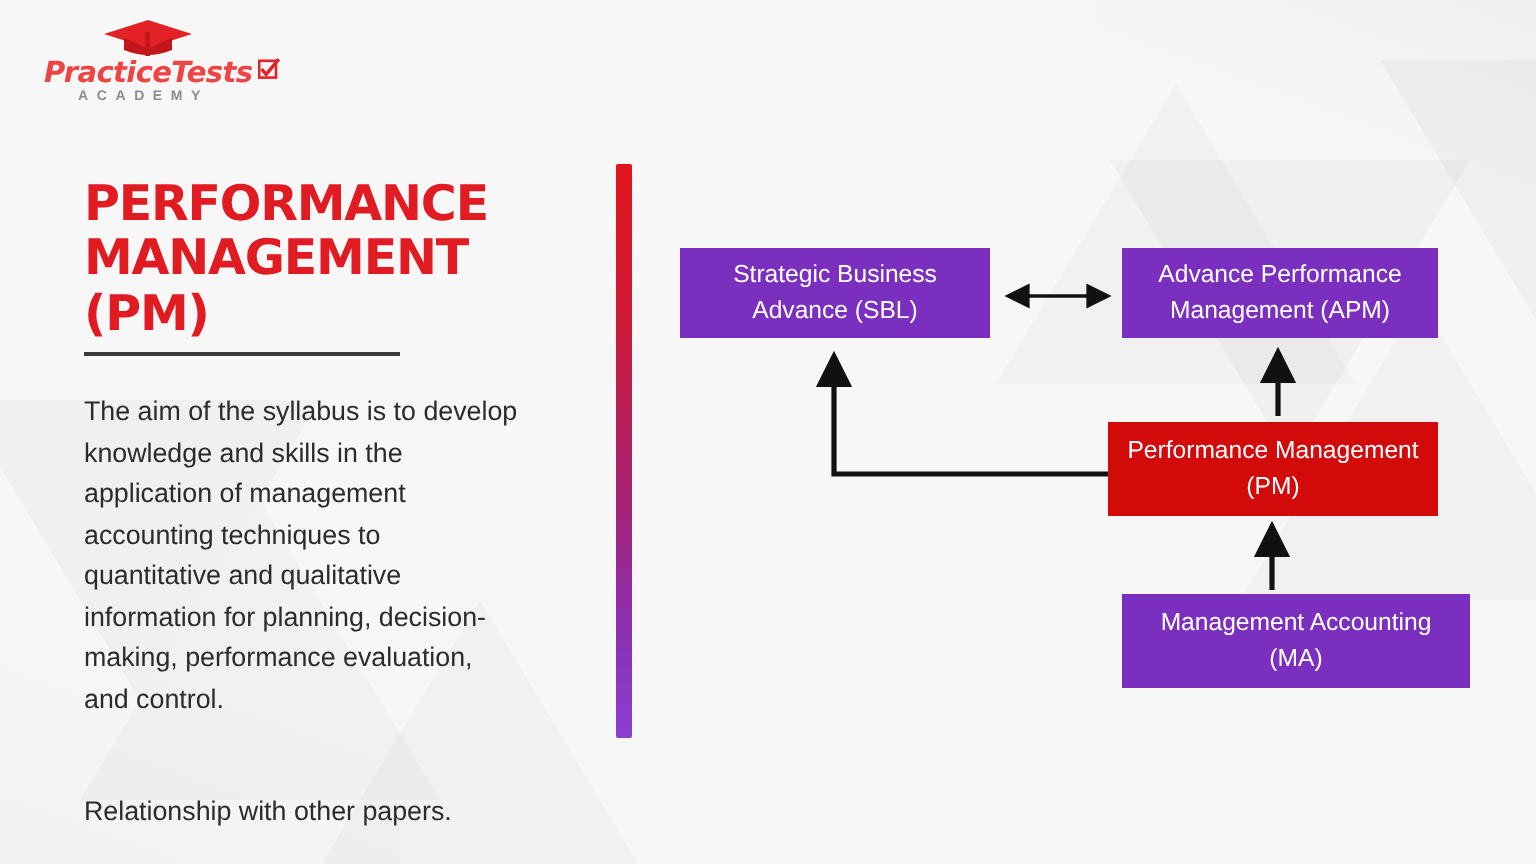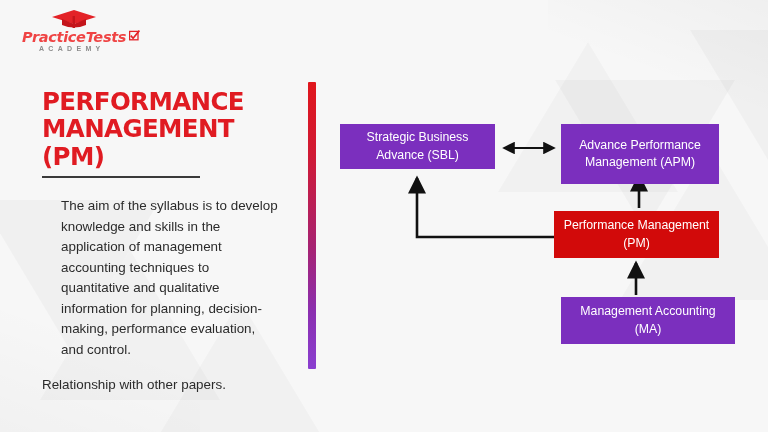--- a/index.html
+++ b/index.html
@@ -127,24 +127,23 @@
     width: 158px;
     height: 2px;
     background: #3a3a3a;
   }
   #body-text {
     margin-top: 18px;
     font-size: 13.4px;
     line-height: 1.53;
     color: #2b2b2b;
     width: 218px;
-    margin-left: 19px;
   }
   #closing-text {
-    margin-top: 15px;
+    margin-top: 36px;
     font-size: 13.4px;
     line-height: 1.5;
     color: #2b2b2b;
   }
 
   
   #divider {
     position: absolute;
     left: 308px;
     top: 82px;
@@ -170,21 +169,21 @@
     text-align: center;
     color: #ffffff;
     font-size: 12.3px;
     line-height: 1.42;
     padding: 0 6px;
     box-sizing: border-box;
   }
   .node-purple { background: #7b2fbe; }
   .node-red { background: #d20a0a; }
   #node-sbl  { left: 340px; top: 124px; width: 155px; height: 45px; }
-  #node-apm  { left: 561px; top: 124px; width: 158px; height: 60px; }
+  #node-apm  { left: 561px; top: 124px; width: 158px; height: 45px; }
   #node-pm   { left: 554px; top: 211px; width: 165px; height: 47px; }
   #node-ma   { left: 561px; top: 297px; width: 174px; height: 47px; }
 
   .connectors {
     position: absolute;
     left: 0; top: 0;
     width: 768px; height: 432px;
     pointer-events: none;
   }
 </style>

